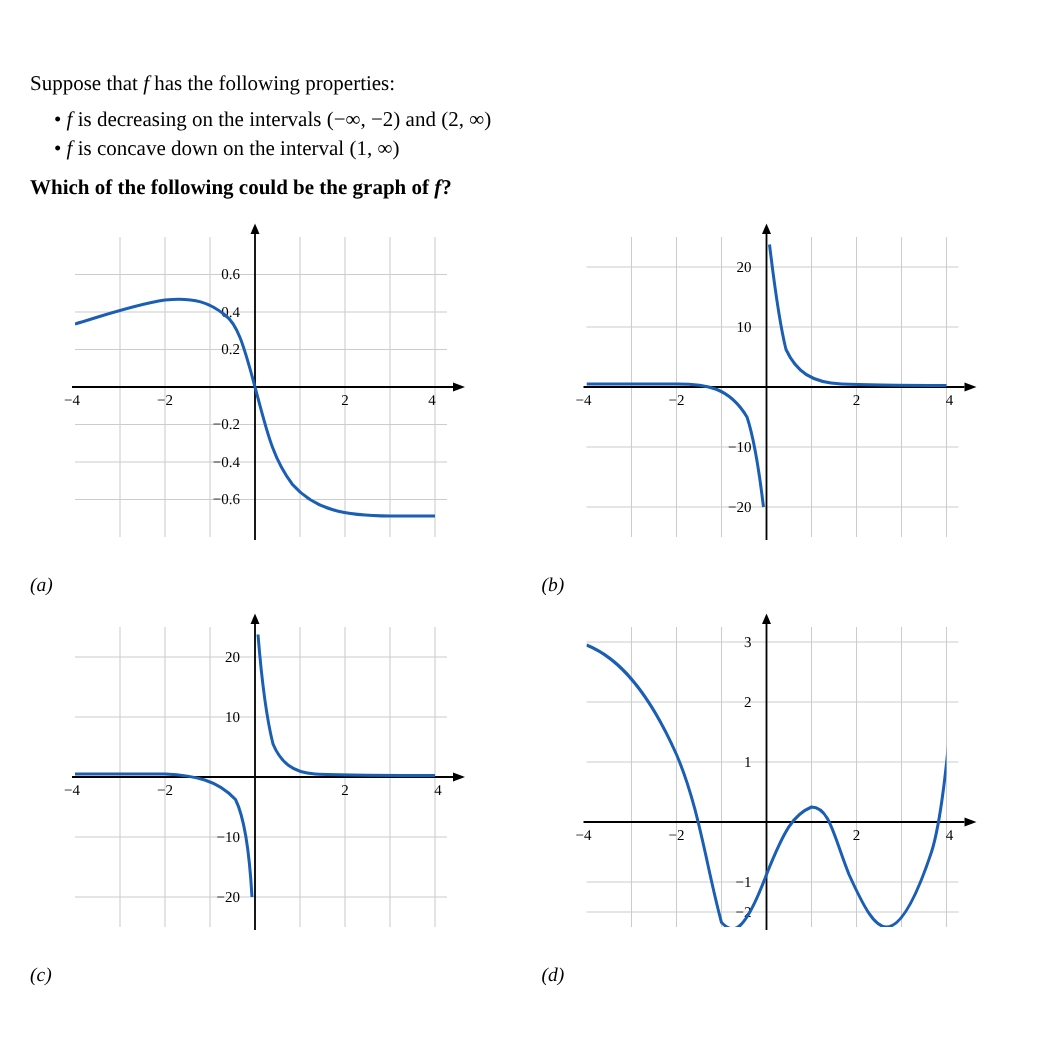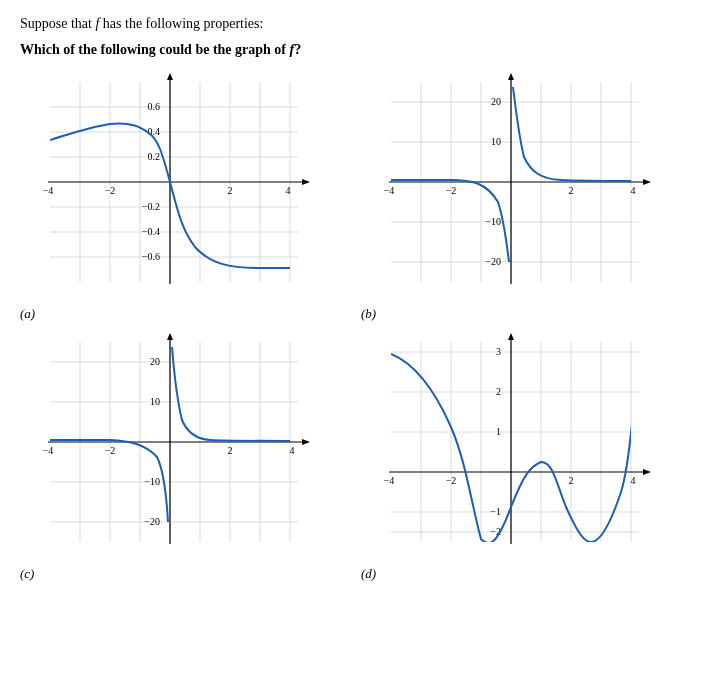--- a/index.html
+++ b/index.html
@@ -5,21 +5,21 @@
     * { margin: 0; padding: 0; box-sizing: border-box; }
     body {
       font-family: Georgia, 'Times New Roman', serif;
       font-size: 14px;
       background: #fff;
       color: #000;
       width: 702px;
       min-height: 697px;
       padding: 16px 20px;
     }
-    .intro-text { margin-bottom: 8px; }
+    .intro-text { margin-bottom: 8px; margin-top: 33px; }
     .bullet-list { list-style: none; margin-left: 16px; margin-bottom: 10px; }
     .bullet-list li { margin-bottom: 3px; }
     .bullet-list li::before { content: "• "; }
     .question { margin-bottom: 14px; font-weight: bold; }
     .graphs-container {
       display: grid;
       grid-template-columns: 1fr 1fr;
       gap: 10px 20px;
     }
     .graph-cell {
@@ -45,20 +45,26 @@
     em { font-style: italic; }
   </style>
 </head>
 <body>
 
 <div class="intro-text">
   Suppose that <em>f</em> has the following properties:
 </div>
 
 <ul class="bullet-list">
+  <li>
+    <em>f</em> is decreasing on the intervals (−∞, −2) and (2, ∞)
+  </li>
+  <li>
+    <em>f</em> is concave down on the interval (1, ∞)
+  </li>
 </ul>
 
 <div class="question">
   Which of the following could be the graph of <em>f</em>?
 </div>
 
 <div class="graphs-container">
 
   <div class="graph-cell">
     <svg width="300" height="230">

